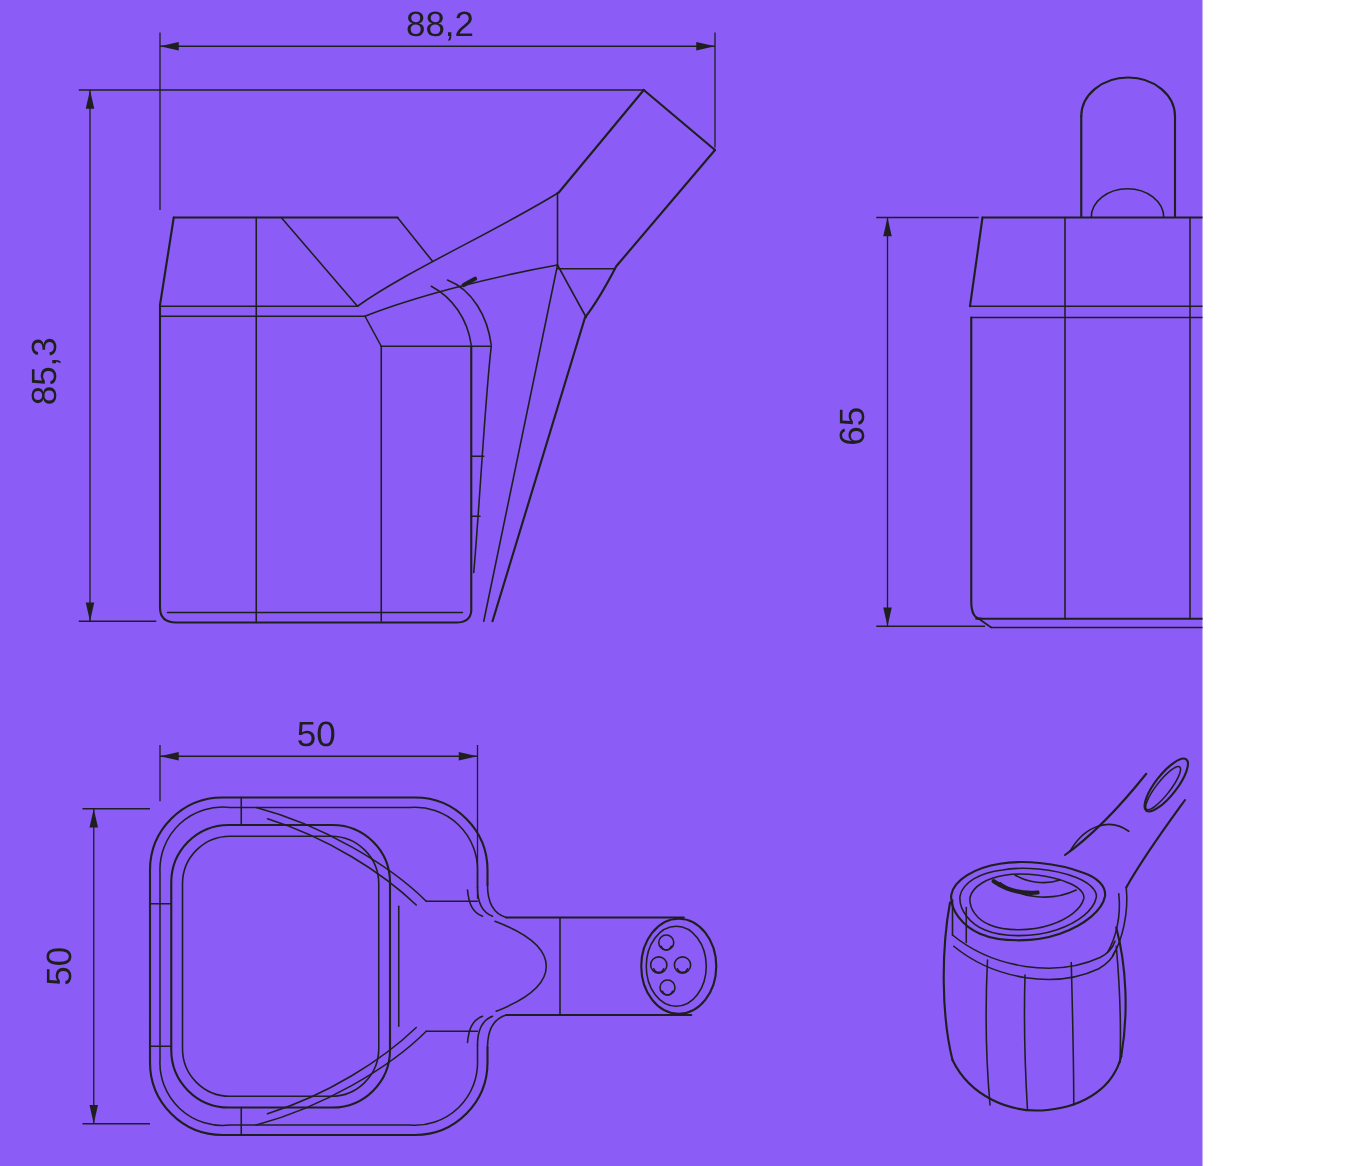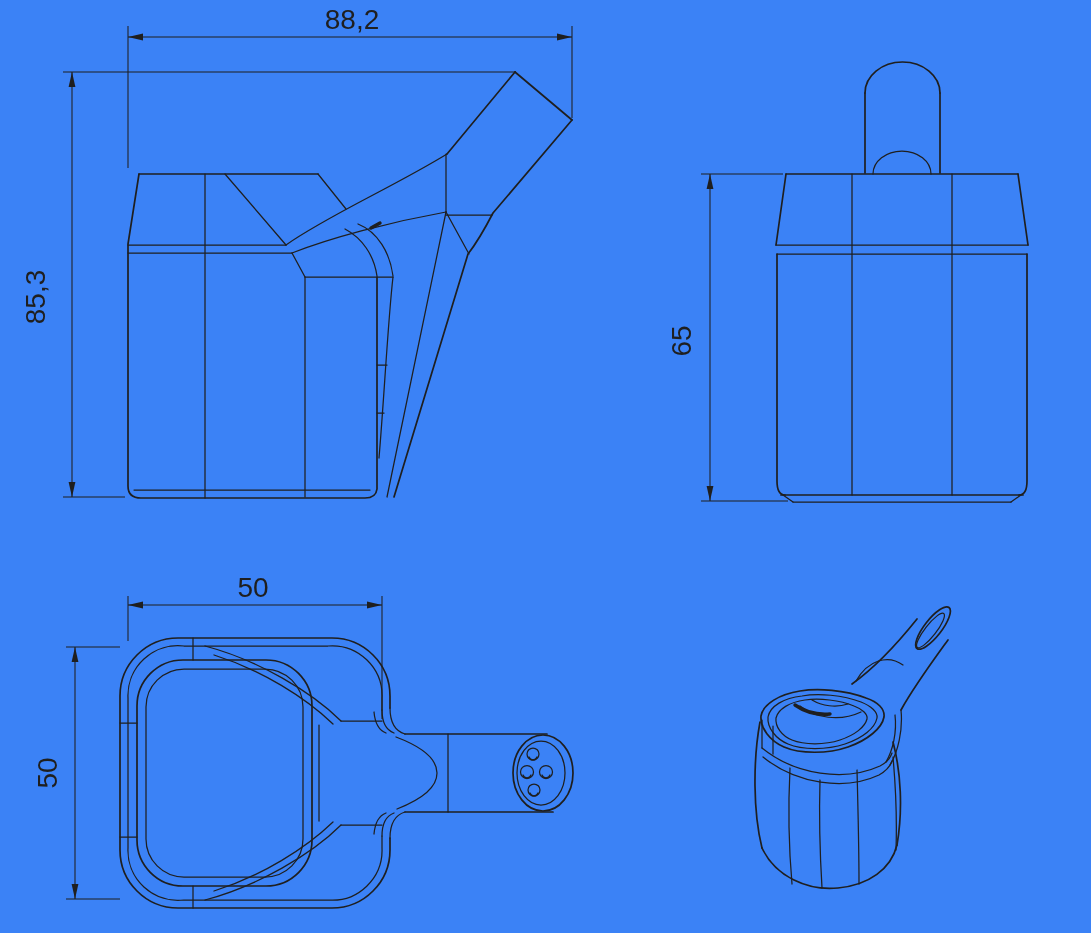--- a/index.html
+++ b/index.html
@@ -1,16 +1,16 @@
 <!DOCTYPE html>
 <html><head>
 <meta charset="utf-8">
 <style>
   html,body{margin:0;padding:0;background:#fff;}
-  .canvas-wrap{width:1091px;height:933px;background:#3b82f6;position:relative;overflow:hidden;text-decoration:underline;}
+  .canvas-wrap{width:962px;height:933px;background:#8b5cf6;position:relative;overflow:hidden;text-decoration:underline;}
   svg{display:block;}
   .obj{fill:none;stroke:#1f1f1f;stroke-width:1.7;stroke-linejoin:round;stroke-linecap:round;}
   .obj-thin{fill:none;stroke:#1f1f1f;stroke-width:1.25;stroke-linejoin:round;stroke-linecap:round;}
   .obj-thick{fill:none;stroke:#1f1f1f;stroke-width:3.4;stroke-linecap:round;}
   .dim{fill:none;stroke:#1f1f1f;stroke-width:1.05;stroke-linecap:butt;}
   .arrow{fill:#1f1f1f;stroke:none;}
   .dim-text{font-family:"Liberation Sans","DejaVu Sans",sans-serif;font-size:28px;fill:#1f1f1f;text-anchor:middle;}
 </style>
 </head>
 <body>

